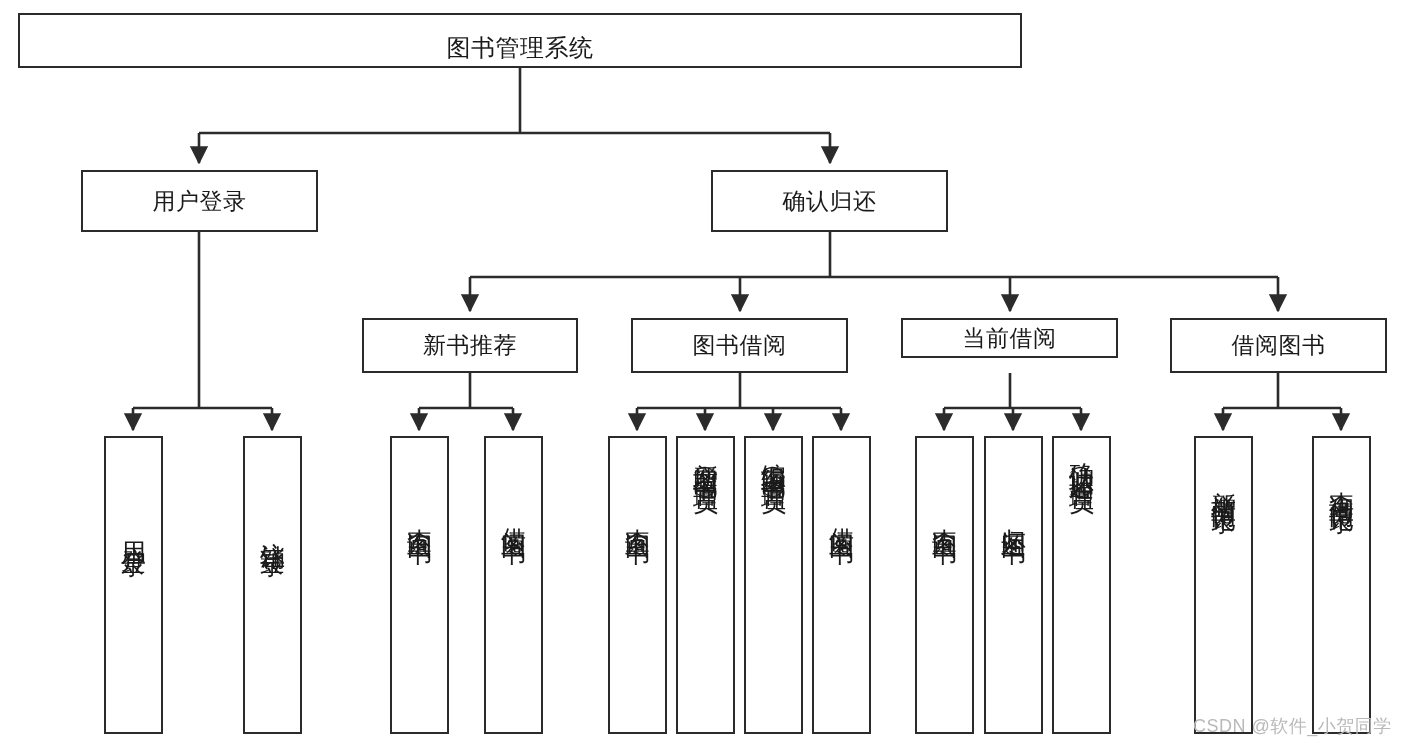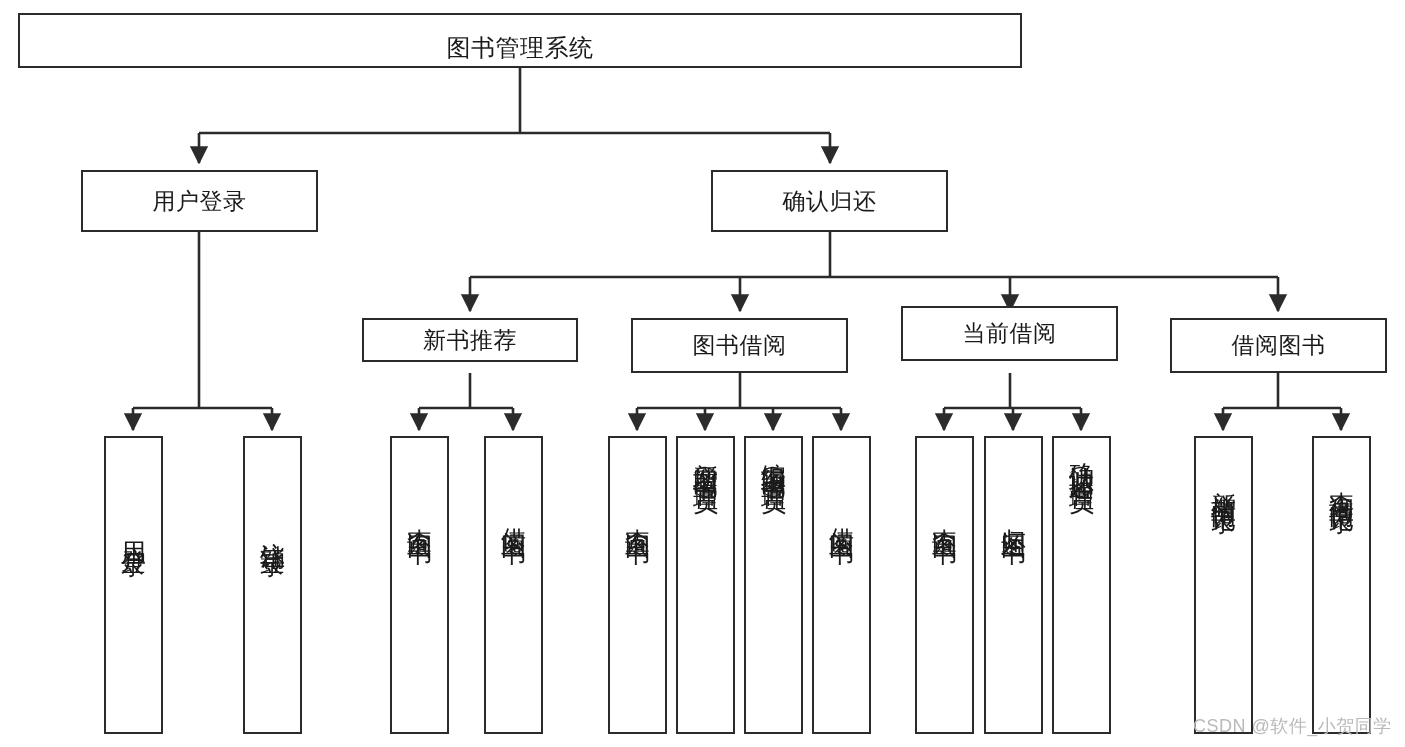--- a/index.html
+++ b/index.html
@@ -136,27 +136,27 @@
     <span class="lbl">图书管理系统</span>
   </div>
 
   <div class="node horiz" style="left:81px; top:170px; width:237px; height:62px;">
     <span class="lbl">用户登录</span>
   </div>
   <div class="node horiz" style="left:711px; top:170px; width:237px; height:62px;">
     <span class="lbl">确认归还</span>
   </div>
 
-  <div class="node horiz" style="left:362px; top:318px; width:216px; height:44px;">
+  <div class="node horiz" style="left:362px; top:318px; width:216px; height:55px;">
     <span class="lbl">新书推荐</span>
   </div>
   <div class="node horiz" style="left:631px; top:318px; width:217px; height:55px;">
     <span class="lbl">图书借阅</span>
   </div>
-  <div class="node horiz" style="left:901px; top:306px; width:217px; height:55px;">
+  <div class="node horiz" style="left:901px; top:318px; width:217px; height:40px;">
     <span class="lbl">当前借阅</span>
   </div>
   <div class="node horiz" style="left:1170px; top:318px; width:217px; height:55px;">
     <span class="lbl">借阅图书</span>
   </div>
 
   <div class="node vert mid" style="left:104px; top:436px; width:59px; height:298px; padding-top:84px;">
     <span class="lbl">用户登录</span>
   </div>
   <div class="node vert mid" style="left:243px; top:436px; width:59px; height:298px; padding-top:84px;">

